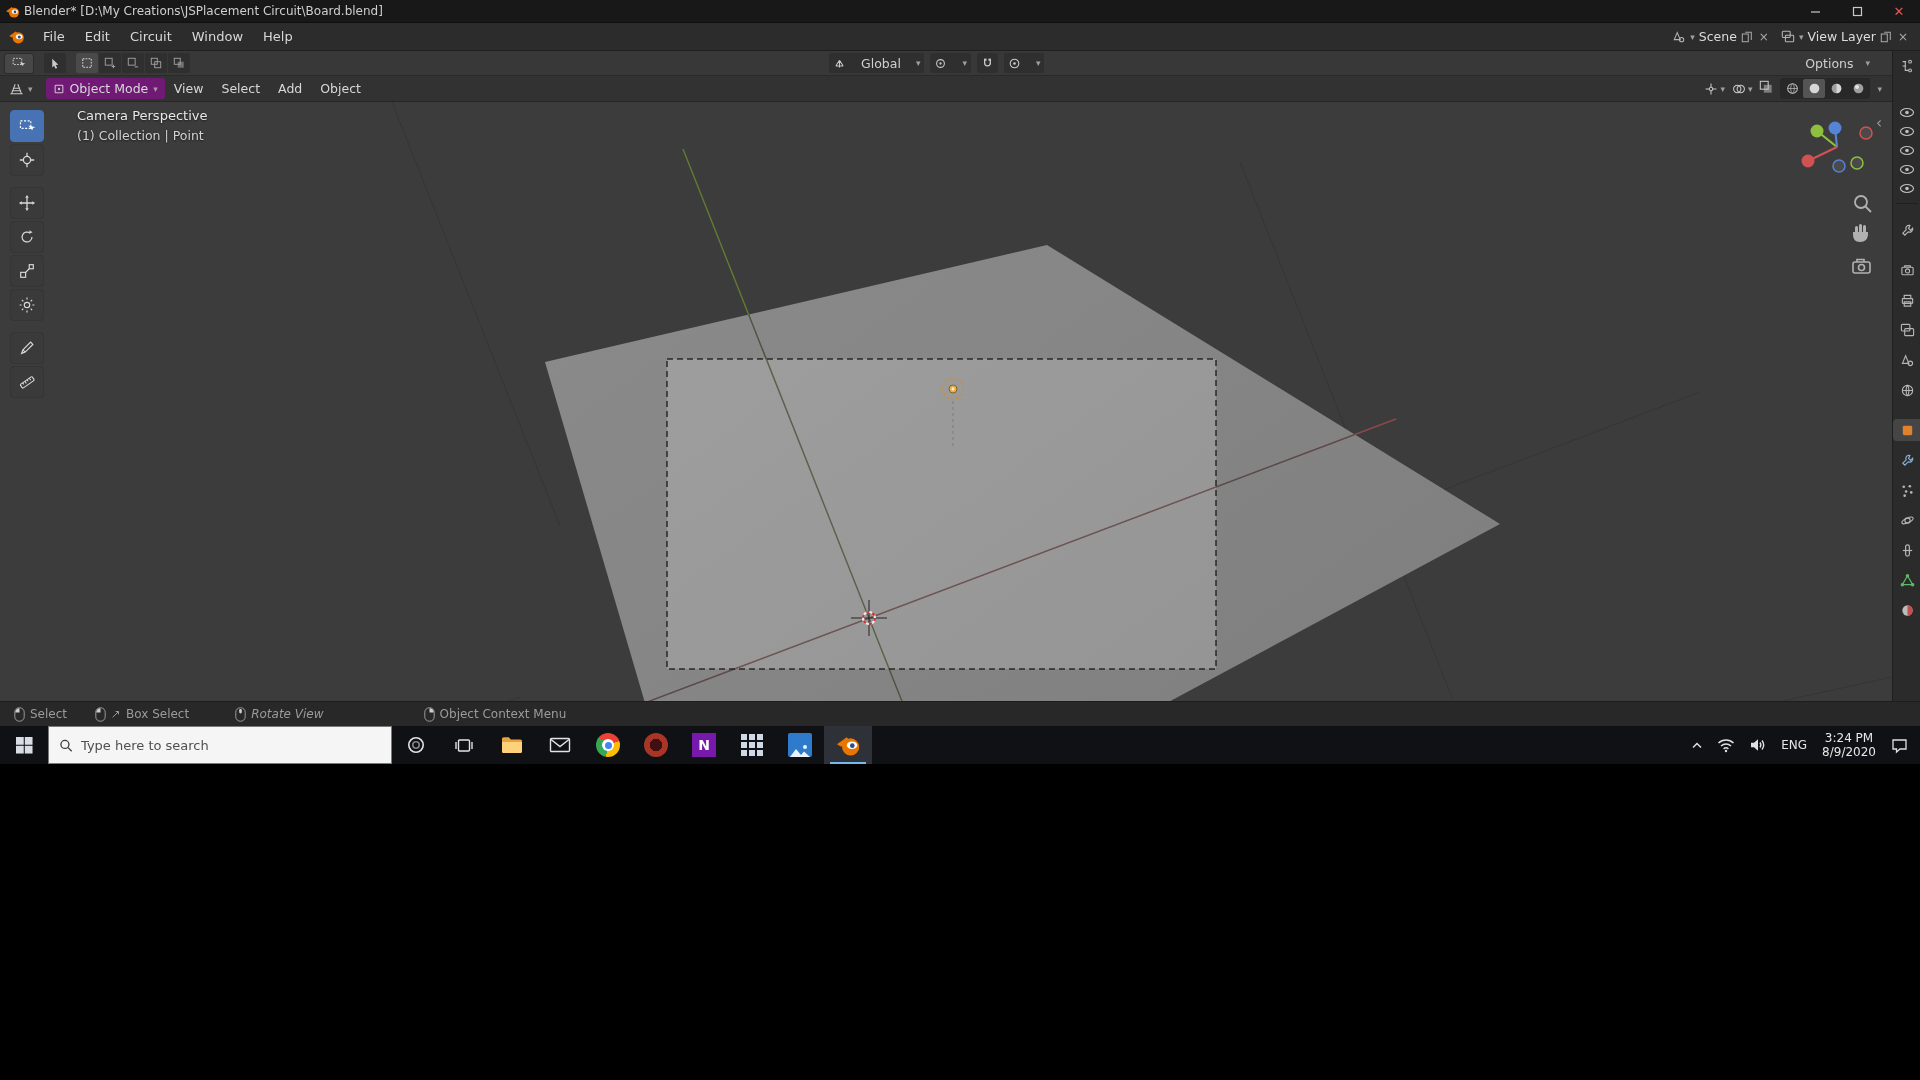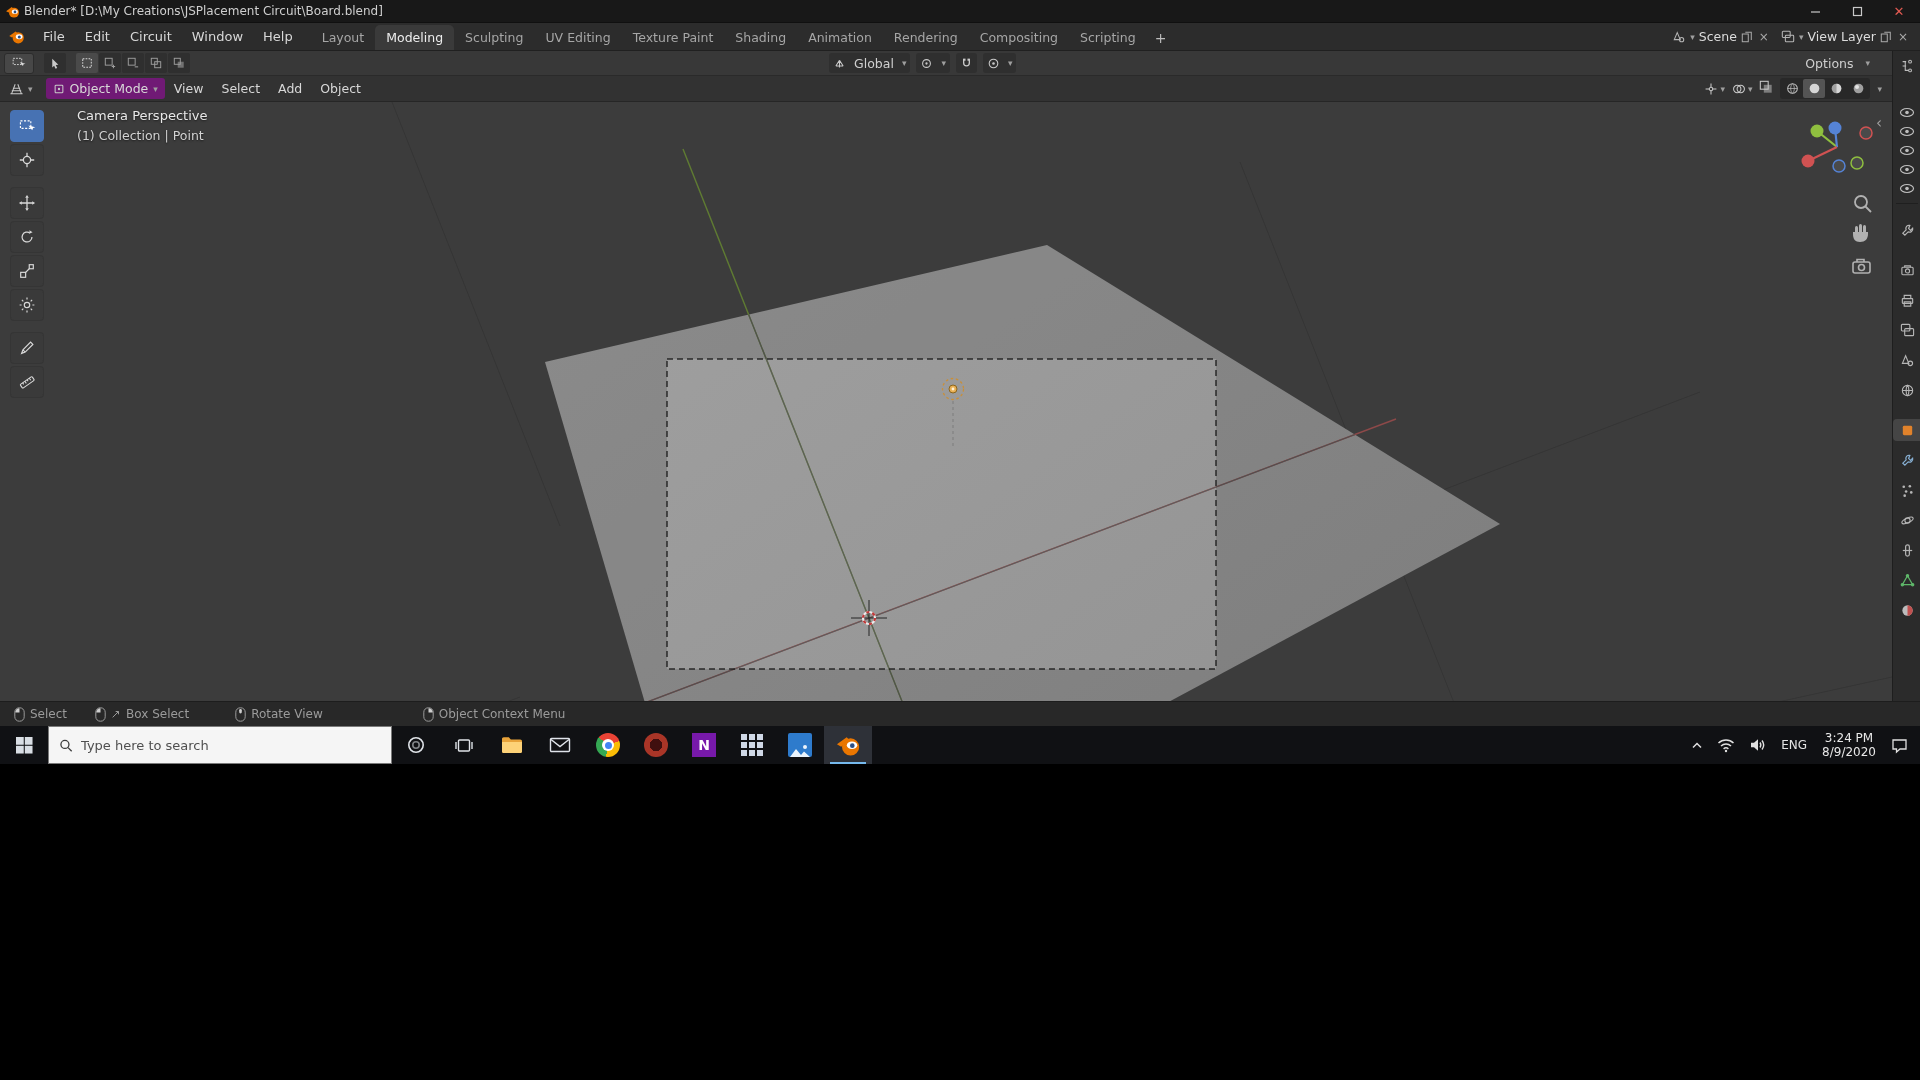--- a/index.html
+++ b/index.html
@@ -38,21 +38,21 @@
 
   
   .toolsettings{height:25px;flex:0 0 auto;background:#383838;display:flex;align-items:center;
     position:relative;border-bottom:1px solid #2a2a2a;color:#cfcfcf;font-size:12.5px;}
   .ts-toolbox{width:30px;height:21px;margin-left:4px;background:#474747;border:1px solid #2c2c2c;
     border-radius:3px;display:flex;align-items:center;justify-content:center;}
   .ts-group{display:flex;align-items:center;gap:1px;margin-left:10px;}
   .ts-btn{width:22px;height:20px;display:flex;align-items:center;justify-content:center;background:#2f2f2f;border-radius:2px;}
   .ts-btn.first{background:#4a4a4a;}
   .ts-center{position:absolute;left:829px;display:flex;align-items:center;gap:6px;height:100%;}
-  .ts-widget{display:flex;align-items:center;gap:8px;padding:0 4px;height:20px;background:#2f2f2f;border-radius:3px;}
+  .ts-widget{display:flex;align-items:center;gap:15px;padding:0 4px;height:20px;background:#2f2f2f;border-radius:3px;}
   .ts-right{position:absolute;right:22px;display:flex;align-items:center;gap:12px;}
 
   
   .vp-header{height:26px;flex:0 0 auto;background:#323232;display:flex;align-items:center;
     border-bottom:1px solid #262626;position:relative;font-size:12.5px;color:#d8d8d8;}
   .vph-item{padding:0 9px;height:100%;display:flex;align-items:center;gap:4px;}
   .mode-dd{display:flex;align-items:center;gap:5px;background:#701a75;height:21px;border-radius:3px;
     padding:0 7px;margin-left:4px;}
   .vph-right{position:absolute;right:10px;display:flex;align-items:center;gap:7px;}
   .shading-group{display:flex;align-items:center;background:#282828;border-radius:3px;padding:1px;}
@@ -76,21 +76,21 @@
   .right-strip{width:28px;flex:0 0 auto;background:#2b2b2b;border-left:1px solid #1e1e1e;position:relative;}
   .rs-item{position:absolute;left:0;width:28px;height:22px;display:flex;align-items:center;justify-content:center;}
   .rs-item.activetab{background:#454545;border-radius:4px 0 0 4px;}
   .rs-divider{position:absolute;left:3px;width:22px;height:1px;background:#1f1f1f;}
 
   
   .statusbar{height:25px;flex:0 0 auto;background:#282828;border-top:1px solid #1d1d1d;
     display:flex;align-items:center;font-size:12px;color:#9b9b9b;padding:0 28px 0 14px;}
   .sb-hint{display:flex;align-items:center;gap:5px;}
   .sb-hint+.sb-hint{margin-left:28px;}
-  .sb-hint.ml40{margin-left:46px;}
+  .sb-hint.ml40{margin-left:46px;font-style:italic;}
   .sb-hint.ml95{margin-left:100px;}
   .sb-stats{margin-left:auto;color:#949494;font-size:11.5px;white-space:nowrap;}
 
   
   .taskbar{height:38px;flex:0 0 auto;background:#101114;display:flex;align-items:stretch;}
   .task-slot{width:48px;display:flex;align-items:center;justify-content:center;position:relative;}
   .task-slot.active-app{background:#2e3138;}
   .task-slot.active-app::after{content:"";position:absolute;bottom:0;left:6px;right:6px;height:2px;background:#76b9ed;}
   .search-box{width:344px;background:#f5f5f5;display:flex;align-items:center;gap:8px;padding:0 10px;
     border:1px solid #7a7a7a;}
@@ -151,33 +151,20 @@
             <circle cx="12" cy="11.5" r="6.6" fill="#ea7600"></circle>
             <ellipse cx="13.1" cy="10.2" rx="4" ry="2.9" fill="#fff"></ellipse>
             <circle cx="13.3" cy="10.5" r="1.8" fill="#2a4f87"></circle>
           </svg>
       </span>
       <span class="menu-item">File</span>
       <span class="menu-item">Edit</span>
       <span class="menu-item">Circuit</span>
       <span class="menu-item">Window</span>
       <span class="menu-item">Help</span>
-    </div>
-    <div class="tabs">
-      <span class="tab">Layout</span>
-      <span class="tab active">Modeling</span>
-      <span class="tab">Sculpting</span>
-      <span class="tab">UV Editing</span>
-      <span class="tab">Texture Paint</span>
-      <span class="tab">Shading</span>
-      <span class="tab">Animation</span>
-      <span class="tab">Rendering</span>
-      <span class="tab">Compositing</span>
-      <span class="tab">Scripting</span>
-      <span class="tab addtab">+</span>
     </div>
     <div class="topbar-right">
       <span class="id-widget">
         <span class="mini-ic">
           <svg width="14" height="14" viewBox="0 0 16 16" fill="none" stroke="#b5b5b5" stroke-width="1.2">
               <circle cx="11" cy="11" r="2.4"></circle>
               <path d="M6 3l3.4 8h-6.8z"></path>
             </svg>
         </span>
         <span class="caret">▾</span>

